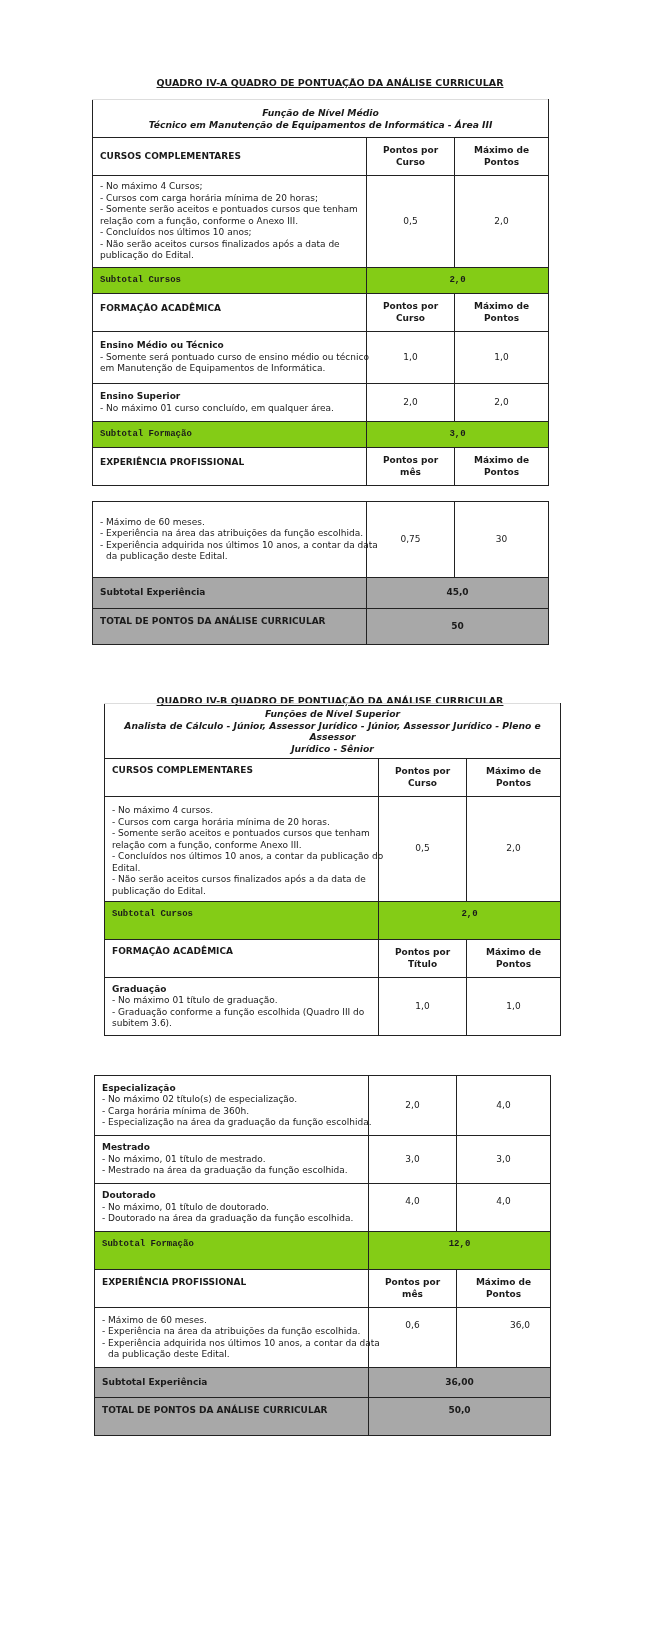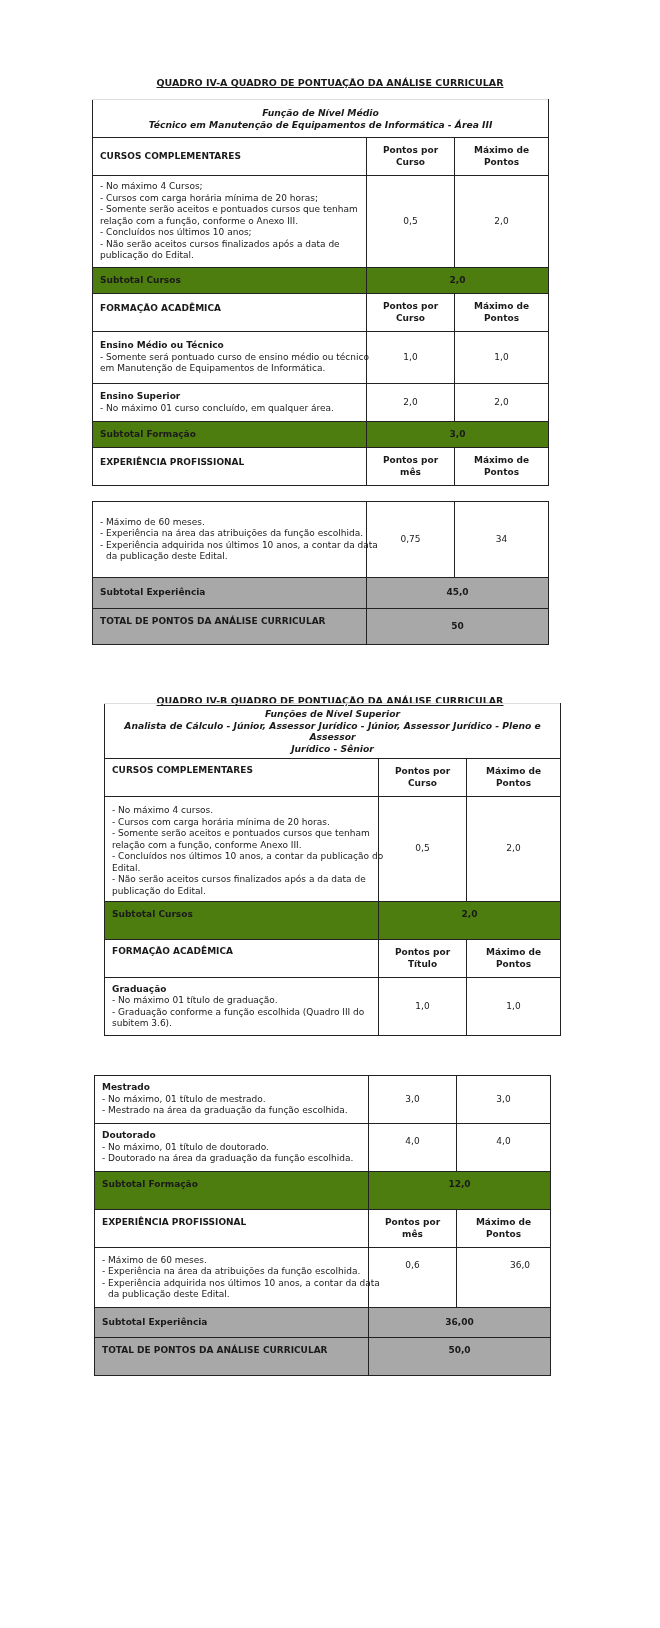--- a/index.html
+++ b/index.html
@@ -10,21 +10,21 @@
     .title {
       position: absolute; left: 0; width: 660px; text-align: center;
       font-size: 9.5px; font-weight: bold; text-decoration: underline;
     }
     .tbl { position: absolute; border-collapse: collapse; table-layout: fixed; font-size: 9px; }
     .tbl td { border: 1.2px solid #222; padding: 4px 7px; vertical-align: middle; line-height: 11.5px; }
     .tbl .head-top { border-top: 1px solid #ddd; font-style: italic; }
     .tbl .c { text-align: center; }
     .tbl .b { font-weight: bold; }
     .tbl .top { vertical-align: top; padding-top: 9px; }
-    .gray { background: #4d7c0f; }
+    .gray { background: #84cc16; font-family: Liberation Mono, monospace; }
     .dgray { background: #a8a8a8; }
     .lines div { white-space: nowrap; }
     .hdr-center { text-align: center; font-weight: bold; font-size: 9.2px; }
   </style>
 </head>
 <body>
 
 <div class="title" style="top:77px;">QUADRO IV-A QUADRO DE PONTUAÇÃO DA ANÁLISE CURRICULAR</div>
 
 <table class="tbl" style="left:92px; top:99px; width:456px;">
@@ -122,21 +122,21 @@
     </colgroup>
   <tbody>
       <tr style="height:76px;">
     <td class="lines">
       <div>- Máximo de 60 meses.</div>
       <div>- Experiência na área das atribuições da função escolhida.</div>
       <div>- Experiência adquirida nos últimos 10 anos, a contar da data</div>
       <div style="padding-left:6px;">  da publicação deste Edital.</div>
     </td>
     <td class="c">0,75</td>
-    <td class="c">34</td>
+    <td class="c">30</td>
   </tr>
   <tr class="dgray" style="height:31px;">
     <td class="b">Subtotal Experiência</td>
     <td colspan="2" class="c b">45,0</td>
   </tr>
   <tr class="dgray" style="height:36px;">
     <td class="b" style="vertical-align:top; padding-top:7px;">TOTAL DE PONTOS DA ANÁLISE CURRICULAR</td>
     <td colspan="2" class="c b">50</td>
   </tr>
 </tbody>
@@ -211,20 +211,30 @@
 </tbody>
   </table>
 
 <table class="tbl" style="left:94px; top:1075px; width:456px;">
   <colgroup>
       <col style="width:274px">
       <col style="width:88px">
       <col style="width:94px">
     </colgroup>
   <tbody>
+      <tr style="height:60px;">
+    <td class="lines">
+      <div class="b">Especialização</div>
+      <div>- No máximo 02 título(s) de especialização.</div>
+      <div>- Carga horária mínima de 360h.</div>
+      <div>- Especialização na área da graduação da função escolhida.</div>
+    </td>
+    <td class="c">2,0</td>
+    <td class="c">4,0</td>
+  </tr>
   <tr style="height:48px;margin-left:31px;">
     <td class="lines">
       <div class="b">Mestrado</div>
       <div>- No máximo, 01 título de mestrado.</div>
       <div>- Mestrado na área da graduação da função escolhida.</div>
     </td>
     <td class="c">3,0</td>
     <td class="c">3,0</td>
   </tr>
   <tr style="height:48px;">

